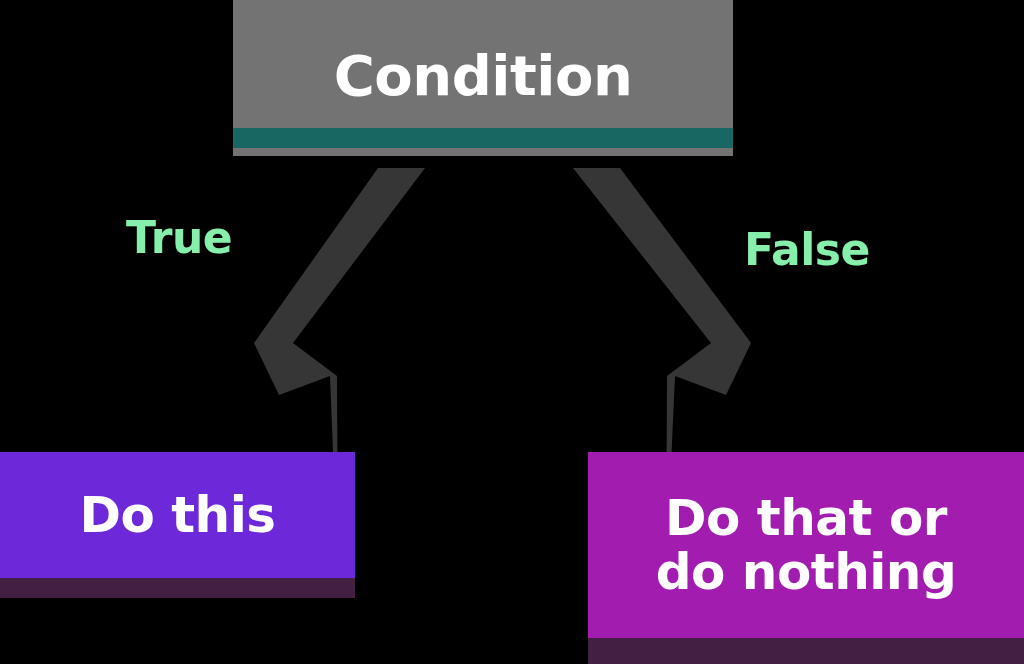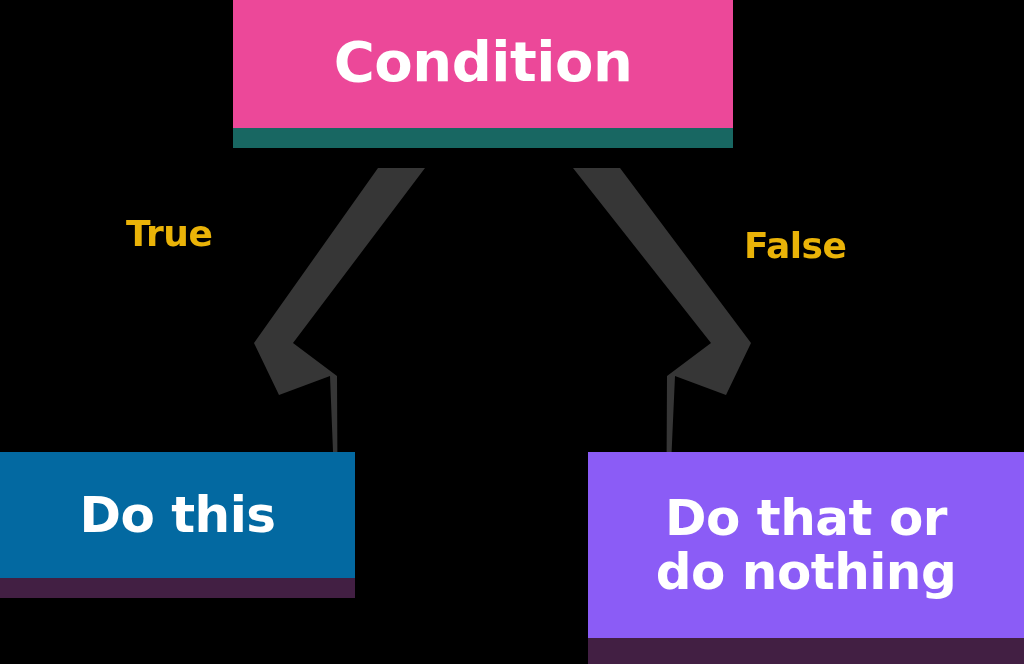--- a/index.html
+++ b/index.html
@@ -53,63 +53,63 @@
   }
 
   
   #node-condition {
     left: 233px;
     top: 0px;
     width: 500px;
     height: 148px;
   }
   #node-condition .node-body {
-    height: 128px;
-    background: #ec4899;
+    height: 156px;
+    background: #737373;
   }
   #node-condition .node-shadow {
     top: 128px;
     height: 20px;
     background: #186762;
   }
   #node-condition .node-label {
     font-size: 56px;
     padding-bottom: 4px;
   }
 
   
   #node-do-this {
     left: 0px;
     top: 452px;
     width: 355px;
     height: 146px;
   }
   #node-do-this .node-body {
     height: 126px;
-    background: #0369a1;
+    background: #6d28d9;
   }
   #node-do-this .node-shadow {
     top: 126px;
     height: 20px;
     background: #421f43;
   }
   #node-do-this .node-label {
     font-size: 50px;
   }
 
   
   #node-do-that {
     left: 588px;
     top: 452px;
     width: 436px;
     height: 212px;
   }
   #node-do-that .node-body {
     height: 186px;
-    background: #8b5cf6;
+    background: #a21caf;
   }
   #node-do-that .node-shadow {
     top: 186px;
     height: 26px;
     background: #421f43;
   }
   #node-do-that .node-label {
     font-size: 50px;
   }
 
@@ -119,23 +119,23 @@
     left: 0;
     top: 0;
     width: 1024px;
     height: 664px;
     pointer-events: none;
   }
 
   
   .branch-label {
     position: absolute;
-    color: #eab308;
+    color: #86efac;
     font-weight: bold;
-    font-size: 36px;
+    font-size: 44px;
     letter-spacing: -0.5px;
     line-height: 1;
     white-space: nowrap;
     font-family: "DejaVu Sans", sans-serif;
   }
   #label-true {
     left: 126px;
     top: 216px;
   }
   #label-false {

